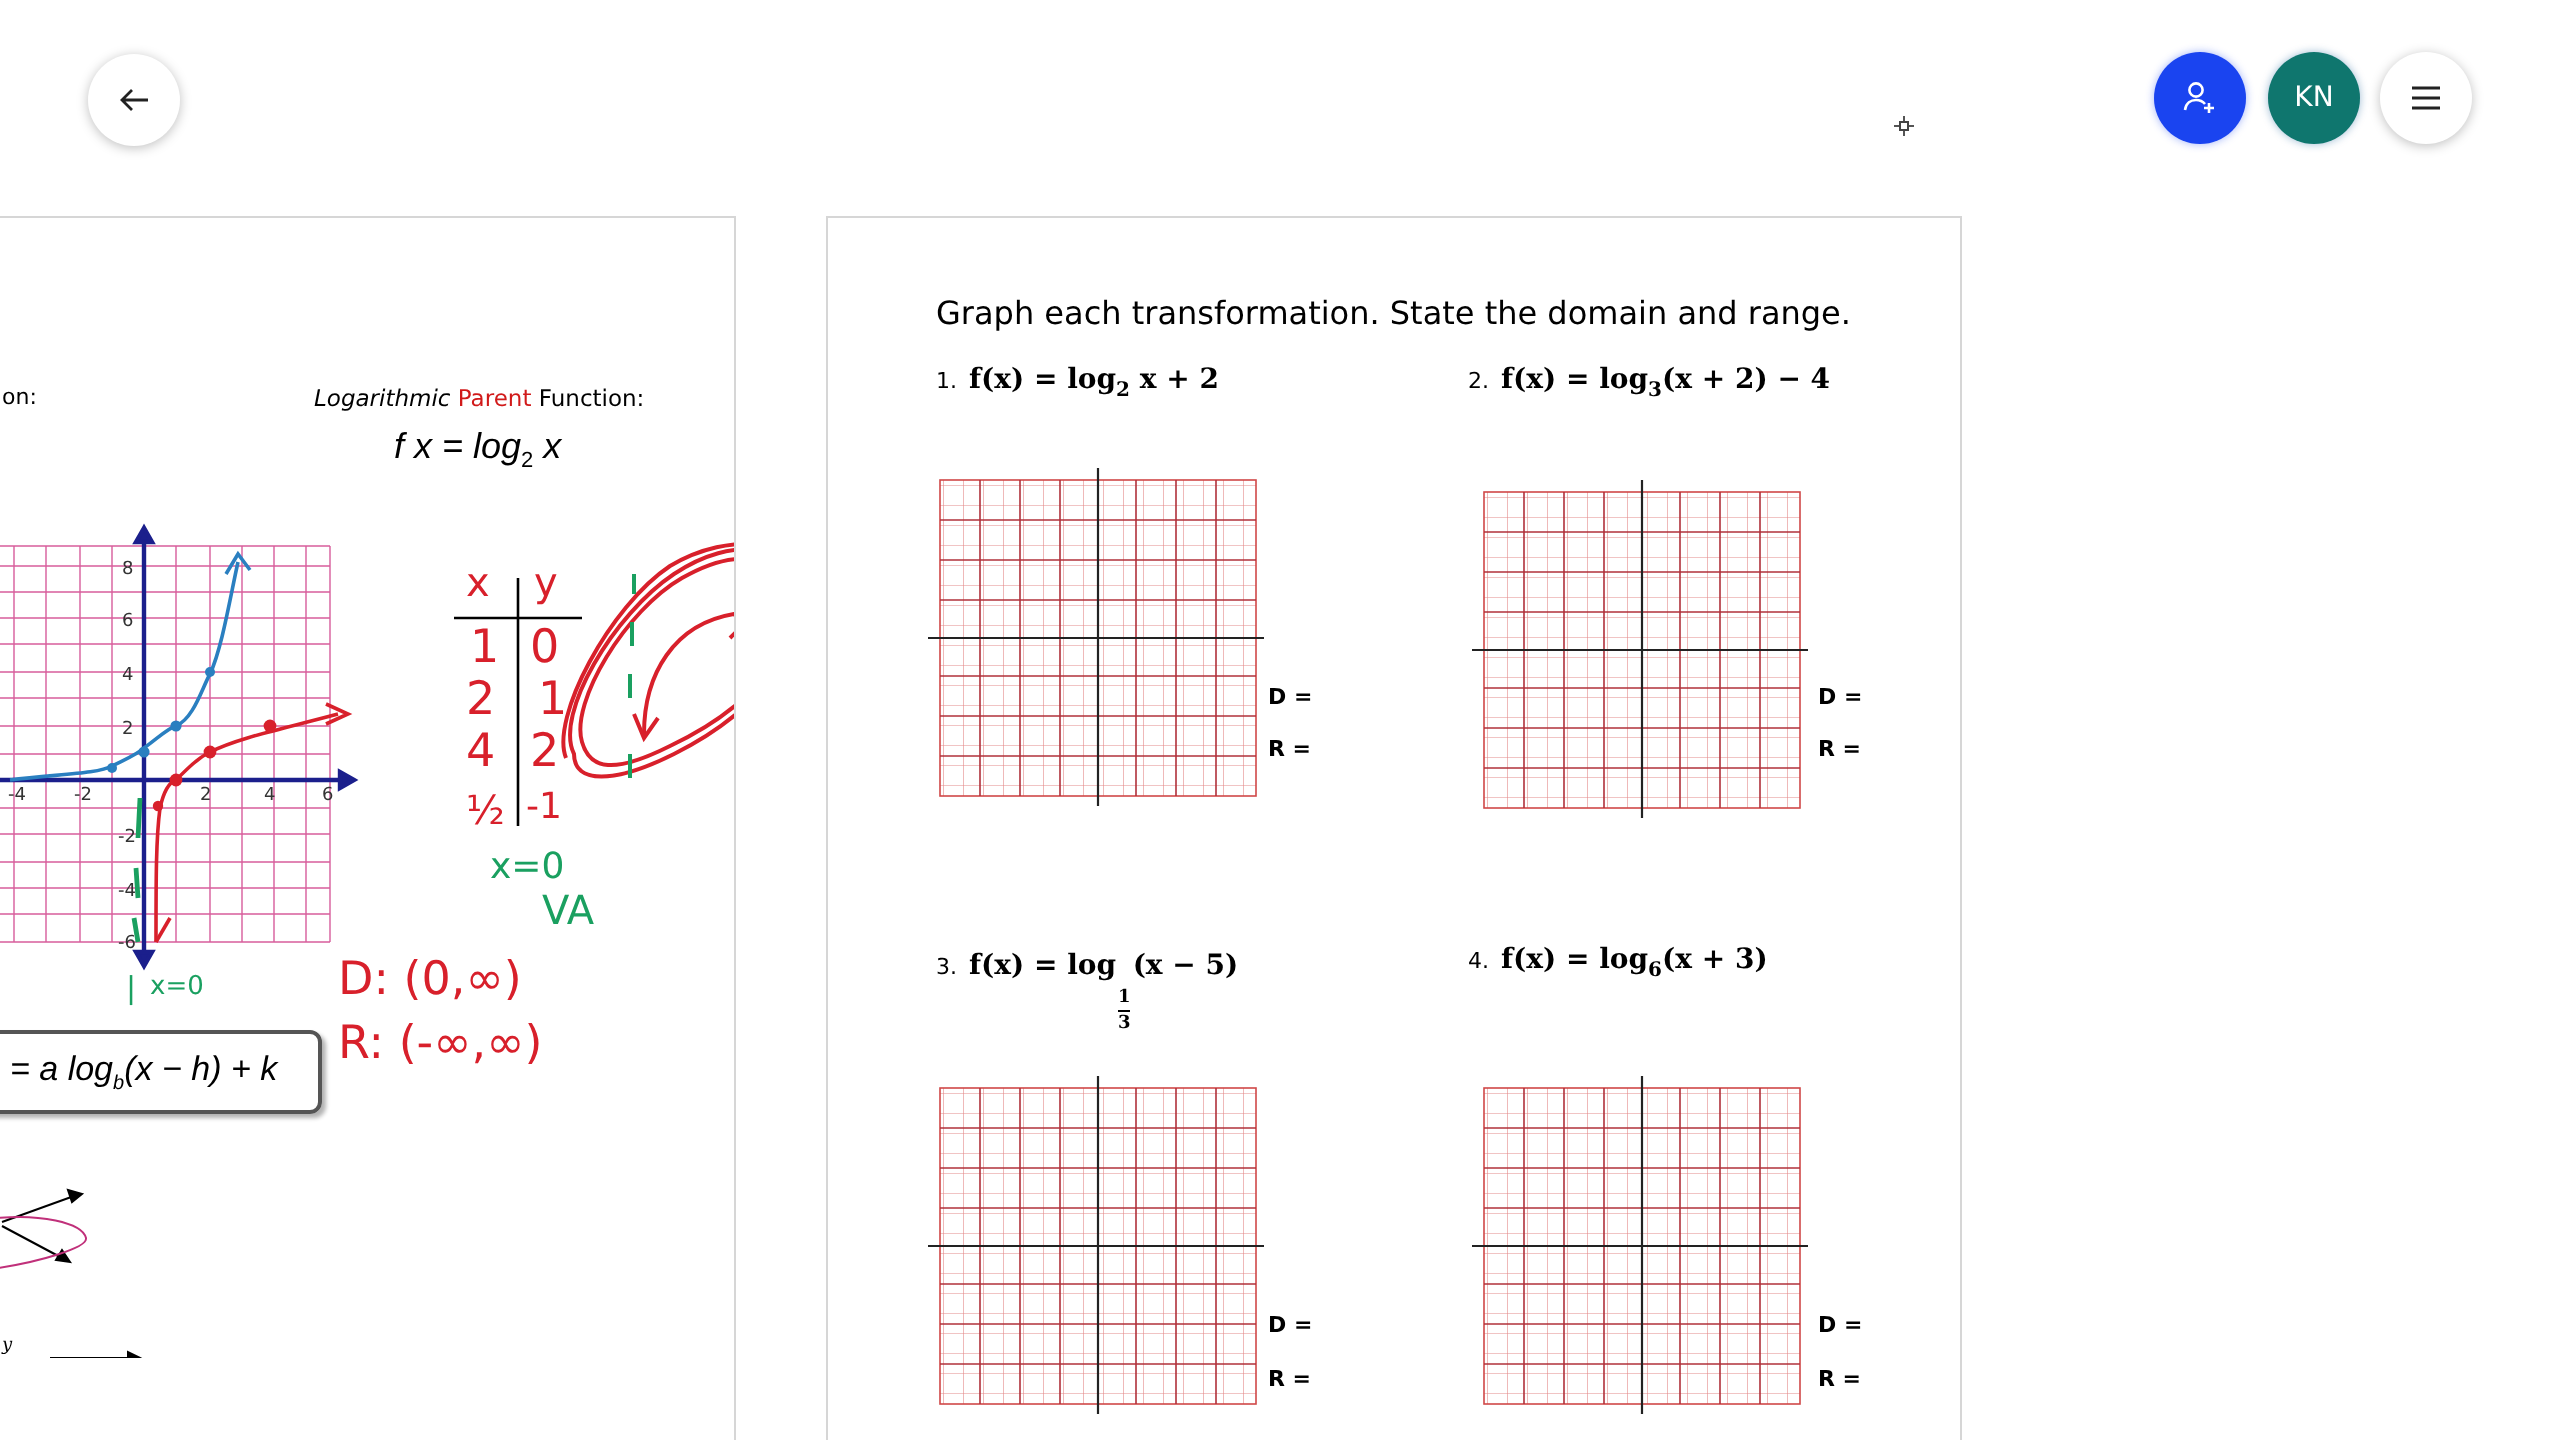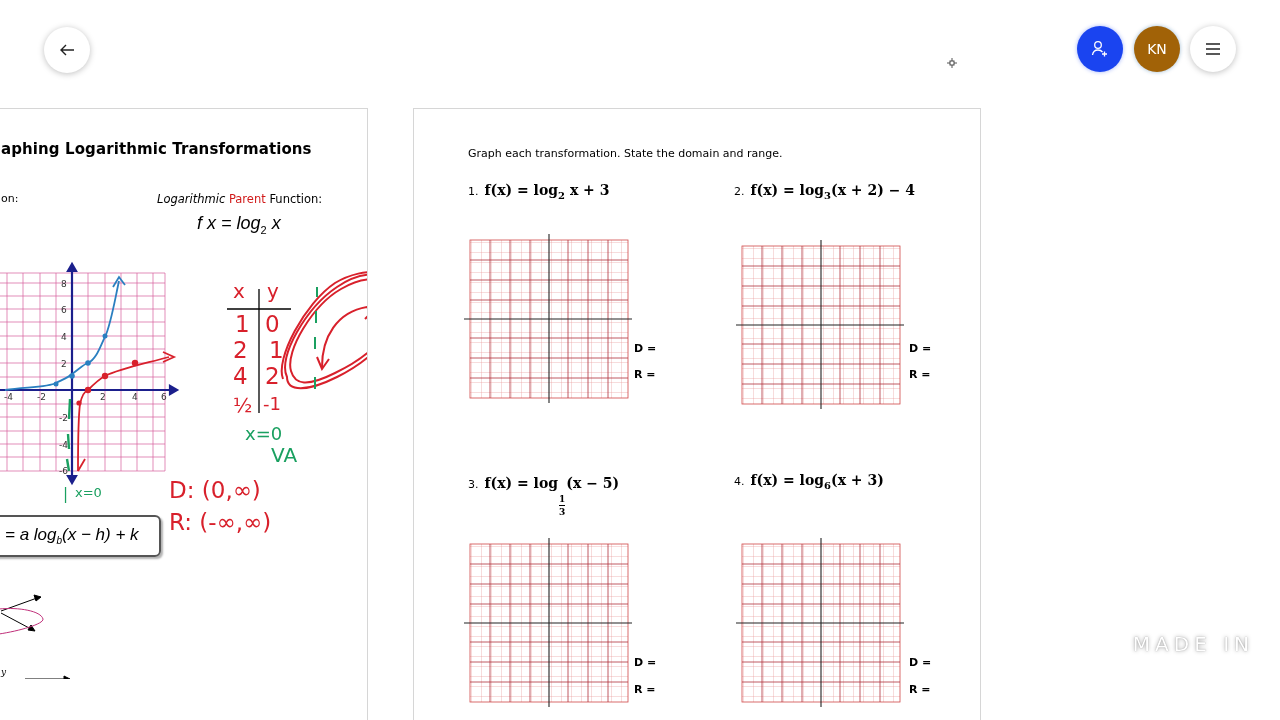--- a/index.html
+++ b/index.html
@@ -4,21 +4,21 @@
 <style>
   * { box-sizing: border-box; margin: 0; padding: 0; }
   html, body { width: 1280px; height: 720px; overflow: hidden; background: #ffffff; }
   body { position: relative; font-family: "DejaVu Sans", sans-serif; color: #000; }
 
   
   .fab { position: absolute; width: 46px; height: 46px; border-radius: 50%;
          display: flex; align-items: center; justify-content: center; cursor: pointer; }
   .fab.white { background: #fff; box-shadow: 0 1px 6px rgba(0,0,0,0.25); }
   .fab.blue { background: #1a44f0; box-shadow: 0 0 4px rgba(26,68,240,0.4); }
-  .fab.navy { background: #a16207; box-shadow: 0 0 4px rgba(13,85,146,0.4); color:#fff; font-size:14px; }
+  .fab.navy { background: #0f766e; box-shadow: 0 0 4px rgba(13,85,146,0.4); color:#fff; font-size:14px; }
   #back-btn { left: 44px; top: 27px; }
   #add-user-btn { left: 1077px; top: 26px; }
   #avatar-btn { left: 1134px; top: 26px; }
   #menu-btn { left: 1190px; top: 26px; }
   .cursor-mark { position: absolute; left: 946px; top: 57px; width: 12px; height: 12px; }
 
   
   .page { position: absolute; background: #fff; border: 1px solid #d6d6d6; overflow: hidden; }
   #page-left { left: -2px; top: 108px; width: 370px; height: 620px; }
   #page-right { left: 413px; top: 108px; width: 568px; height: 620px; }
@@ -35,21 +35,21 @@
   #parent-eq sub { font-size: 11px; font-style: normal; }
 
   #general-form { position: absolute; left: -10px; top: 406px; width: 172px; height: 42px; border: 2px solid #555; border-radius: 6px;
                   box-shadow: 2px 2px 2px rgba(0,0,0,0.3); padding: 8px 0 0 14px; font-size: 17px; font-style: italic; white-space: nowrap; }
   #general-form sub { font-size: 10px; }
 
   .hand-red { position: absolute; color: #d8202b; font-family: "DejaVu Sans", sans-serif; font-size: 23px; white-space: nowrap; }
   .hand-green { position: absolute; color: #1aa060; font-family: "DejaVu Sans", sans-serif; font-size: 18px; white-space: nowrap; }
 
   
-  #instructions { position: absolute; left: 54px; top: 38px; font-size: 11px; white-space: nowrap; }
+  #instructions { position: absolute; left: 54px; top: 38px; font-size: 16px; white-space: nowrap; }
   .problem { position: absolute; font-size: 13px; font-weight: bold; white-space: nowrap; }
   .problem .num { font-family: "DejaVu Sans", sans-serif; font-size: 11px; margin-right: 6px; font-weight: normal; }
   .problem .eq { font-family: "DejaVu Serif", serif; font-size: 14px; }
   .problem sub { font-size: 10px; }
   .frac-sub { display: inline-flex; flex-direction: column; align-items: center; font-size: 9px; vertical-align: -14px; line-height: 10px; margin: 0 1px; }
   .frac-sub .bar { border-bottom: 1px solid #000; width: 6px; margin: 1px 0; }
 
   .grid-wrap { position: absolute; }
   .dr-label { position: absolute; font-size: 11px; font-weight: bold; white-space: nowrap; }
 
@@ -81,21 +81,20 @@
   <svg width="18" height="14" viewBox="0 0 18 14">
     <path d="M2 2h14M2 7h14M2 12h14" stroke="#222" stroke-width="1.4"></path>
   </svg>
 </div>
 <svg class="cursor-mark" viewBox="0 0 12 12">
   <path d="M6 1v10M1 6h10" stroke="#555" stroke-width="1"></path>
   <rect x="4" y="4" width="4" height="4" fill="#fff" stroke="#444" stroke-width="1"></rect>
 </svg>
 
 <div id="page-left" class="page">
-  <div id="left-title">aphing Logarithmic Transformations</div>
   <div id="left-on">on:</div>
   <div id="parent-label">
     <span class="it">Logarithmic</span>
     <span class="red">Parent</span>
     <span>Function:</span>
   </div>
   <div id="parent-eq" class="serif">
     <span>f  x  = log</span><sub>2</sub><span> x</span>
   </div>
 
@@ -225,21 +224,21 @@
     </g>
     <path d="M0 55 C 20 52, 45 45, 44 40 C 42 32, 20 28, 0 30" fill="none" stroke="#c0307a" stroke-width="1"></path>
     <text x="2" y="96" font-size="9" font-style="italic" font-family="DejaVu Serif, serif">y</text>
   </svg>
 </div>
 
 <div id="page-right" class="page">
   <div id="instructions" class="comic">Graph each transformation.  State the domain and range.</div>
 
   <div class="problem" style="left:54px;top:73px;">
-    <span class="num">1.</span><span class="eq"><span>f(x) = log</span><sub>2</sub><span> x + 3</span></span>
+    <span class="num">1.</span><span class="eq"><span>f(x) = log</span><sub>2</sub><span> x + 2</span></span>
   </div>
   <div class="problem" style="left:320px;top:73px;">
     <span class="num">2.</span><span class="eq"><span>f(x) = log</span><sub>3</sub><span>(x + 2) − 4</span></span>
   </div>
   <div class="problem" style="left:54px;top:366px;">
     <span class="num">3.</span><span class="eq"><span>f(x) = log</span><span class="frac-sub">
           <span>1</span>
           <span class="bar"></span>
           <span>3</span>
         </span><span>(x − 5)</span></span>
@@ -352,14 +351,13 @@
         <line x1="2" y1="86" x2="170" y2="86"></line>
           <line x1="87" y1="1" x2="87" y2="170"></line>
       </g>
     </svg>
   </div>
   <div class="dr-label" style="left:495px;top:547px;">D =</div>
   <div class="dr-label" style="left:495px;top:574px;">R =</div>
 </div>
 
 <div id="watermark">
-  <div id="wm-top">MADE IN</div>
 </div>
 
 </body></html>

